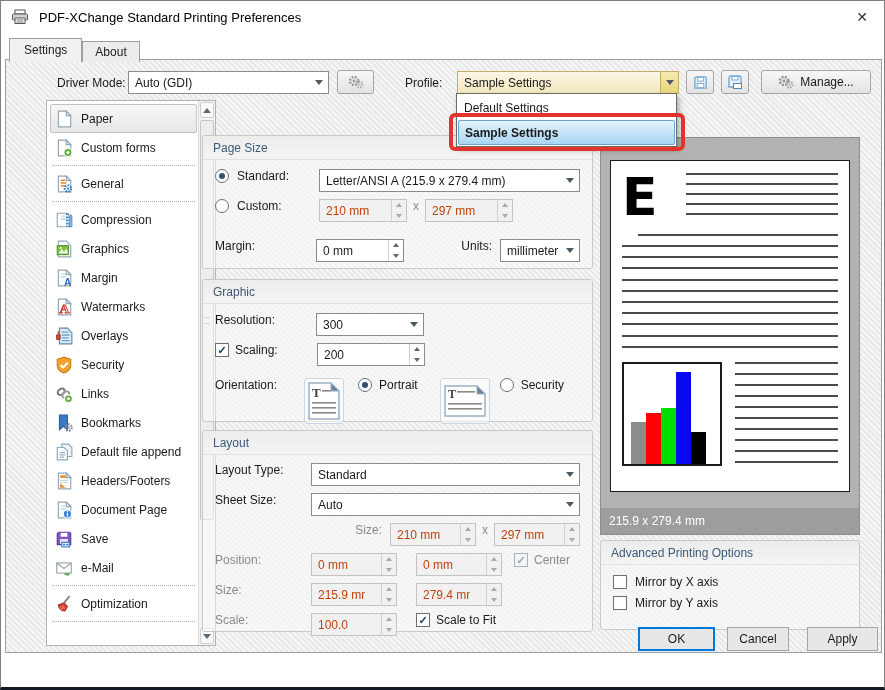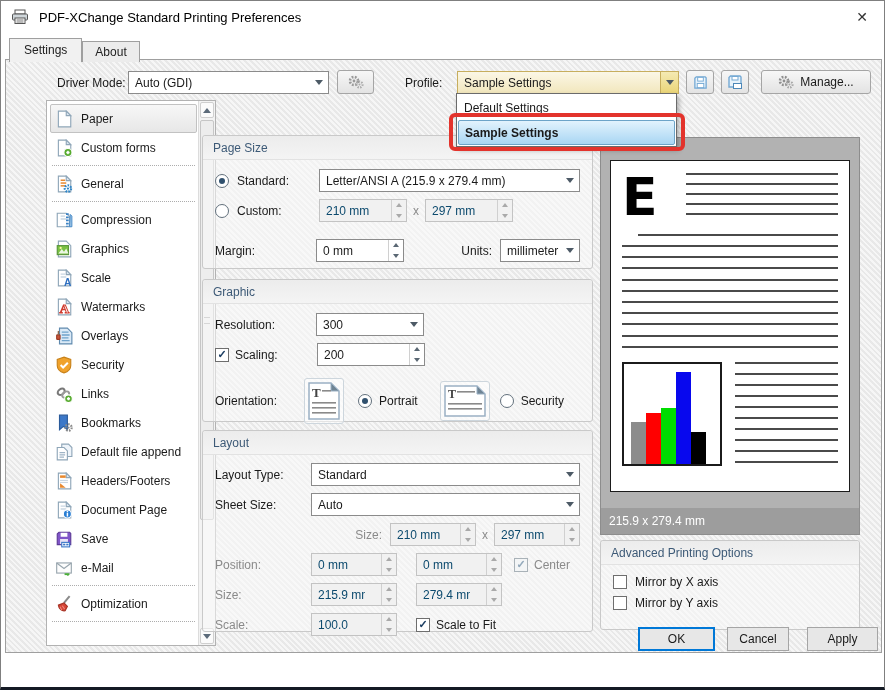--- a/index.html
+++ b/index.html
@@ -23,21 +23,21 @@
     border:1px solid #9f9f9f;background-color:#efefef;
     background-image:repeating-linear-gradient(45deg, rgba(255,255,255,.45) 0 2px, rgba(224,224,224,.45) 2px 4px);
   }
   .flabel{color:#1a1a1a;}
   .dis{color:#8a8a8a;}
   
   .combo,.field{display:inline-flex;align-items:stretch;background:#fff;border:1px solid #8b8b8b;height:23px;}
   .combo .val,.field .val{flex:1;display:flex;align-items:center;padding:0 6px;white-space:nowrap;overflow:hidden;}
   .cb-btn{width:18px;display:flex;align-items:center;justify-content:center;}
   .tri{width:0;height:0;border-left:4px solid transparent;border-right:4px solid transparent;border-top:5px solid #4d5a66;}
-  .field.disabled,.combo.disabled{background:#f1f1f1;border-color:#c3c3c3;color:#0c4a6e;gap:16px;}
+  .field.disabled,.combo.disabled{background:#f1f1f1;border-color:#c3c3c3;color:#c2410c;gap:16px;}
   .spin{width:15px;display:flex;flex-direction:column;border-left:1px solid #d0d0d0;}
   .spin b{flex:1;display:flex;align-items:center;justify-content:center;}
   .spin b i{display:block;width:0;height:0;border-left:3.5px solid transparent;border-right:3.5px solid transparent;}
   .spin b.su i{border-bottom:4px solid #5a6773;}
   .spin b.sd i{border-top:4px solid #5a6773;}
   .disabled .spin b.su i{border-bottom-color:#a9a9a9;}
   .disabled .spin b.sd i{border-top-color:#a9a9a9;}
   
   .combo.profile{background:linear-gradient(#fbf7e6,#f2e7bd);border-color:#c7ae5e;width:222px;}
   .combo.profile .cb-btn{background:linear-gradient(#f5eab3,#ead578);border-left:1px solid #c7ae5e;}
@@ -62,21 +62,21 @@
   .sb-arrow{position:absolute;left:1px;right:1px;height:16px;background:#fbfbfb;border:1px solid #cfcfcf;border-radius:2px;display:flex;align-items:center;justify-content:center;cursor:pointer;}
   .sb-arrow.up{top:1px;} .sb-arrow.down{bottom:1px;}
   .sb-arrow i{width:0;height:0;border-left:4px solid transparent;border-right:4px solid transparent;}
   .sb-arrow.up i{border-bottom:5px solid #5c6b7a;}
   .sb-arrow.down i{border-top:5px solid #5c6b7a;}
   .sb-thumb{position:absolute;left:1px;right:1px;top:19px;height:400px;background:#ededed;border:1px solid #c6c6c6;border-radius:2px;cursor:pointer;}
   .sb-thumb:after{content:"";position:absolute;left:3px;right:3px;top:50%;height:5px;margin-top:-3px;border-top:1px solid #aaa;border-bottom:1px solid #aaa;}
   
   .group{position:absolute;background:rgba(250,250,250,.55);border:1px solid #c9c9c9;border-radius:3px;}
   .ghead{padding:5px 10px 4px;color:#3d5a77;background:linear-gradient(#ececec,#f4f4f4);border-bottom:1px solid #e2e2e2;border-radius:3px 3px 0 0;}
-  .row{display:flex;align-items:center;margin:7px 12px 0;}
+  .row{display:flex;margin:7px 12px 0;}
   .xsep{margin:0 6px;color:#8a8a8a;}
   .w88{width:88px;flex:none;} .w86{width:86px;flex:none;} .w108{width:108px;flex:none;} .w80{width:80px;flex:none;}
   
   .orient-btn{display:inline-flex;align-items:center;justify-content:center;border:1px solid #cdd6dd;border-radius:3px;background:rgba(255,255,255,.5);padding:3px;}
   
   .preview{position:absolute;left:594px;top:77px;width:260px;height:398px;background:#b2b2b2;border:1px solid #8d8d8d;}
   .page{position:absolute;left:9px;top:22px;width:240px;height:332px;background:#fff;border:1px solid #1b1b1b;padding:12px 11px 0;}
   .phead{display:flex;}
   .bigE{width:52px;font-size:52px;line-height:48px;font-weight:bold;font-family:"DejaVu Sans",sans-serif;color:#000;}
   .hlines{flex:1;height:50px;margin-left:12px;background:repeating-linear-gradient(to bottom,#4a4a4a 0 2px,transparent 2px 10px);}
@@ -220,21 +220,21 @@
             </svg>
           <span>Graphics</span>
         </div>
         <div class="sb-item">
           <svg width="18" height="18" viewBox="0 0 16 16">
               <path d="M3 1h7l4 4v10H3z" fill="#fff" stroke="#8fa6b8"></path>
               <path d="M10 1l4 4h-4z" fill="#dce8f2" stroke="#8fa6b8"></path>
               <path d="M5 4h4v1.2H5zM5 6.5h5v1.2H5z" fill="#c9d6e2"></path>
               <text x="8" y="15" font-size="9" font-weight="bold" fill="#2e6fc0" font-family="Liberation Sans,sans-serif">A</text>
             </svg>
-          <span>Scale</span>
+          <span>Margin</span>
         </div>
         <div class="sb-item">
           <svg width="18" height="18" viewBox="0 0 16 16">
               <path d="M3 1h7l4 4v10H3z" fill="#fff" stroke="#8fa6b8"></path>
               <path d="M10 1l4 4h-4z" fill="#dce8f2" stroke="#8fa6b8"></path>
               <text x="4" y="13" font-size="12" font-weight="bold" fill="none" stroke="#d03b2f" stroke-width=".9" font-family="Liberation Serif,serif">A</text>
             </svg>
           <span>Watermarks</span>
         </div>
         <div class="sb-item">

